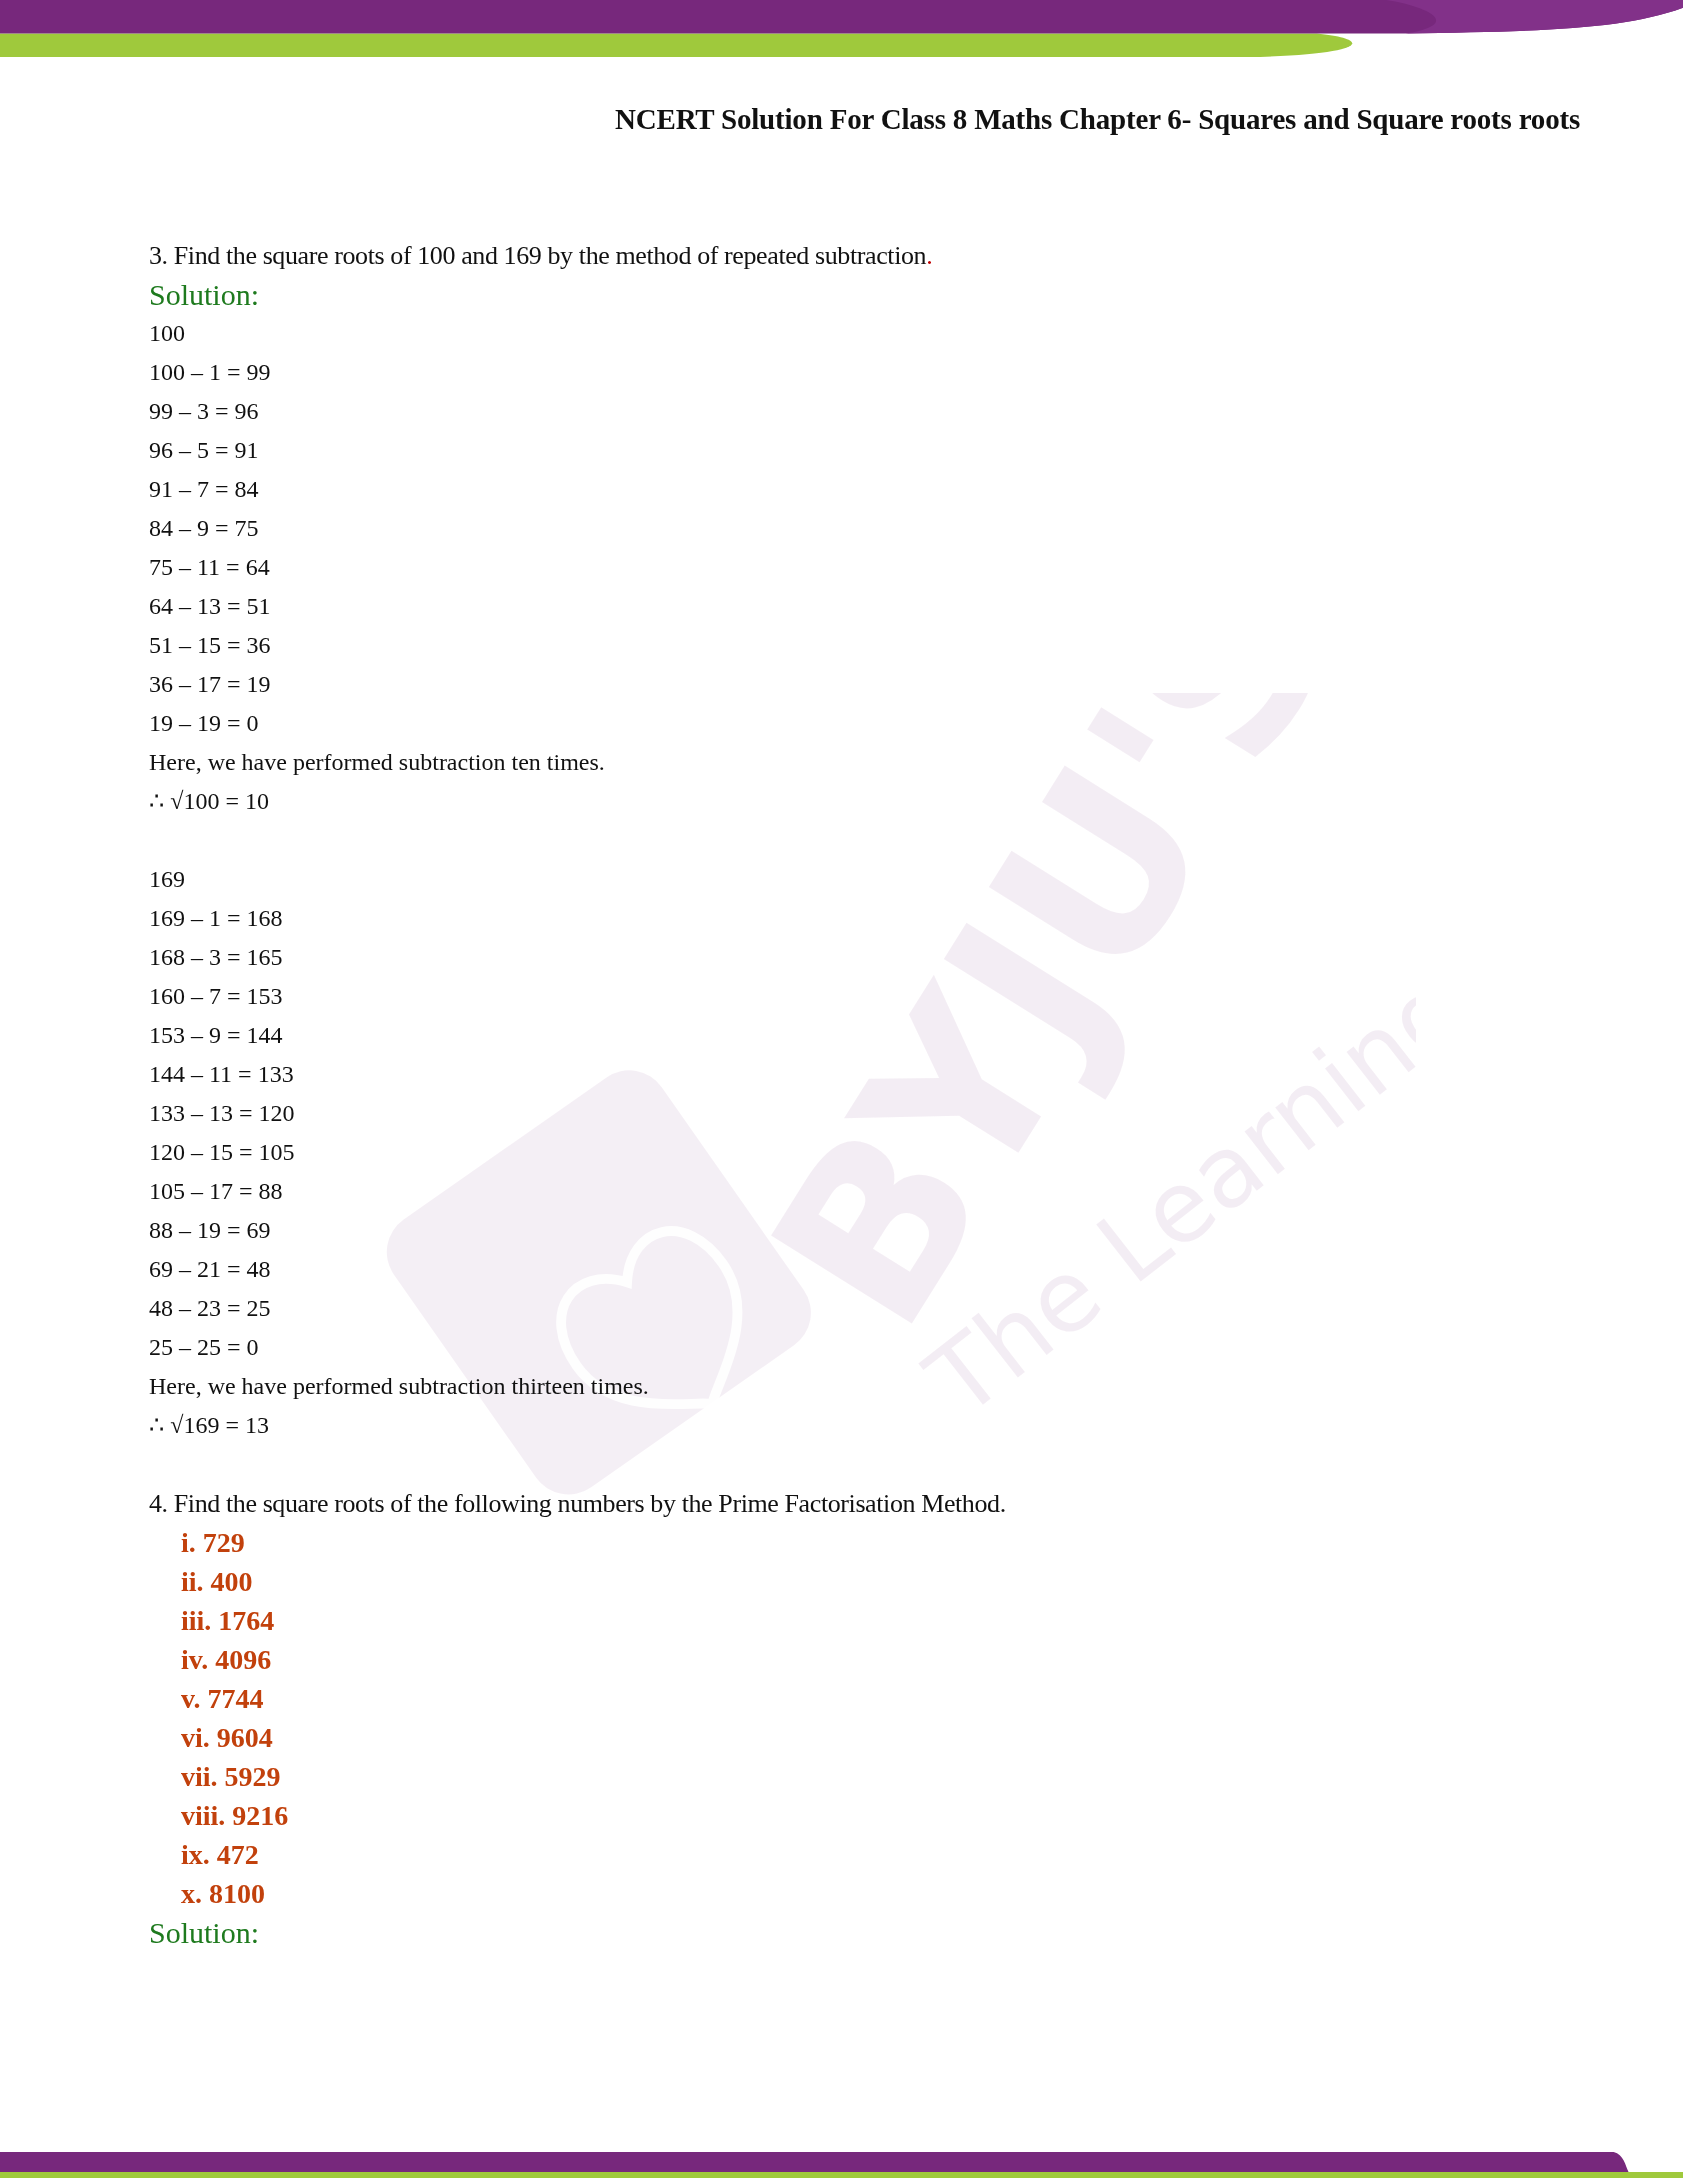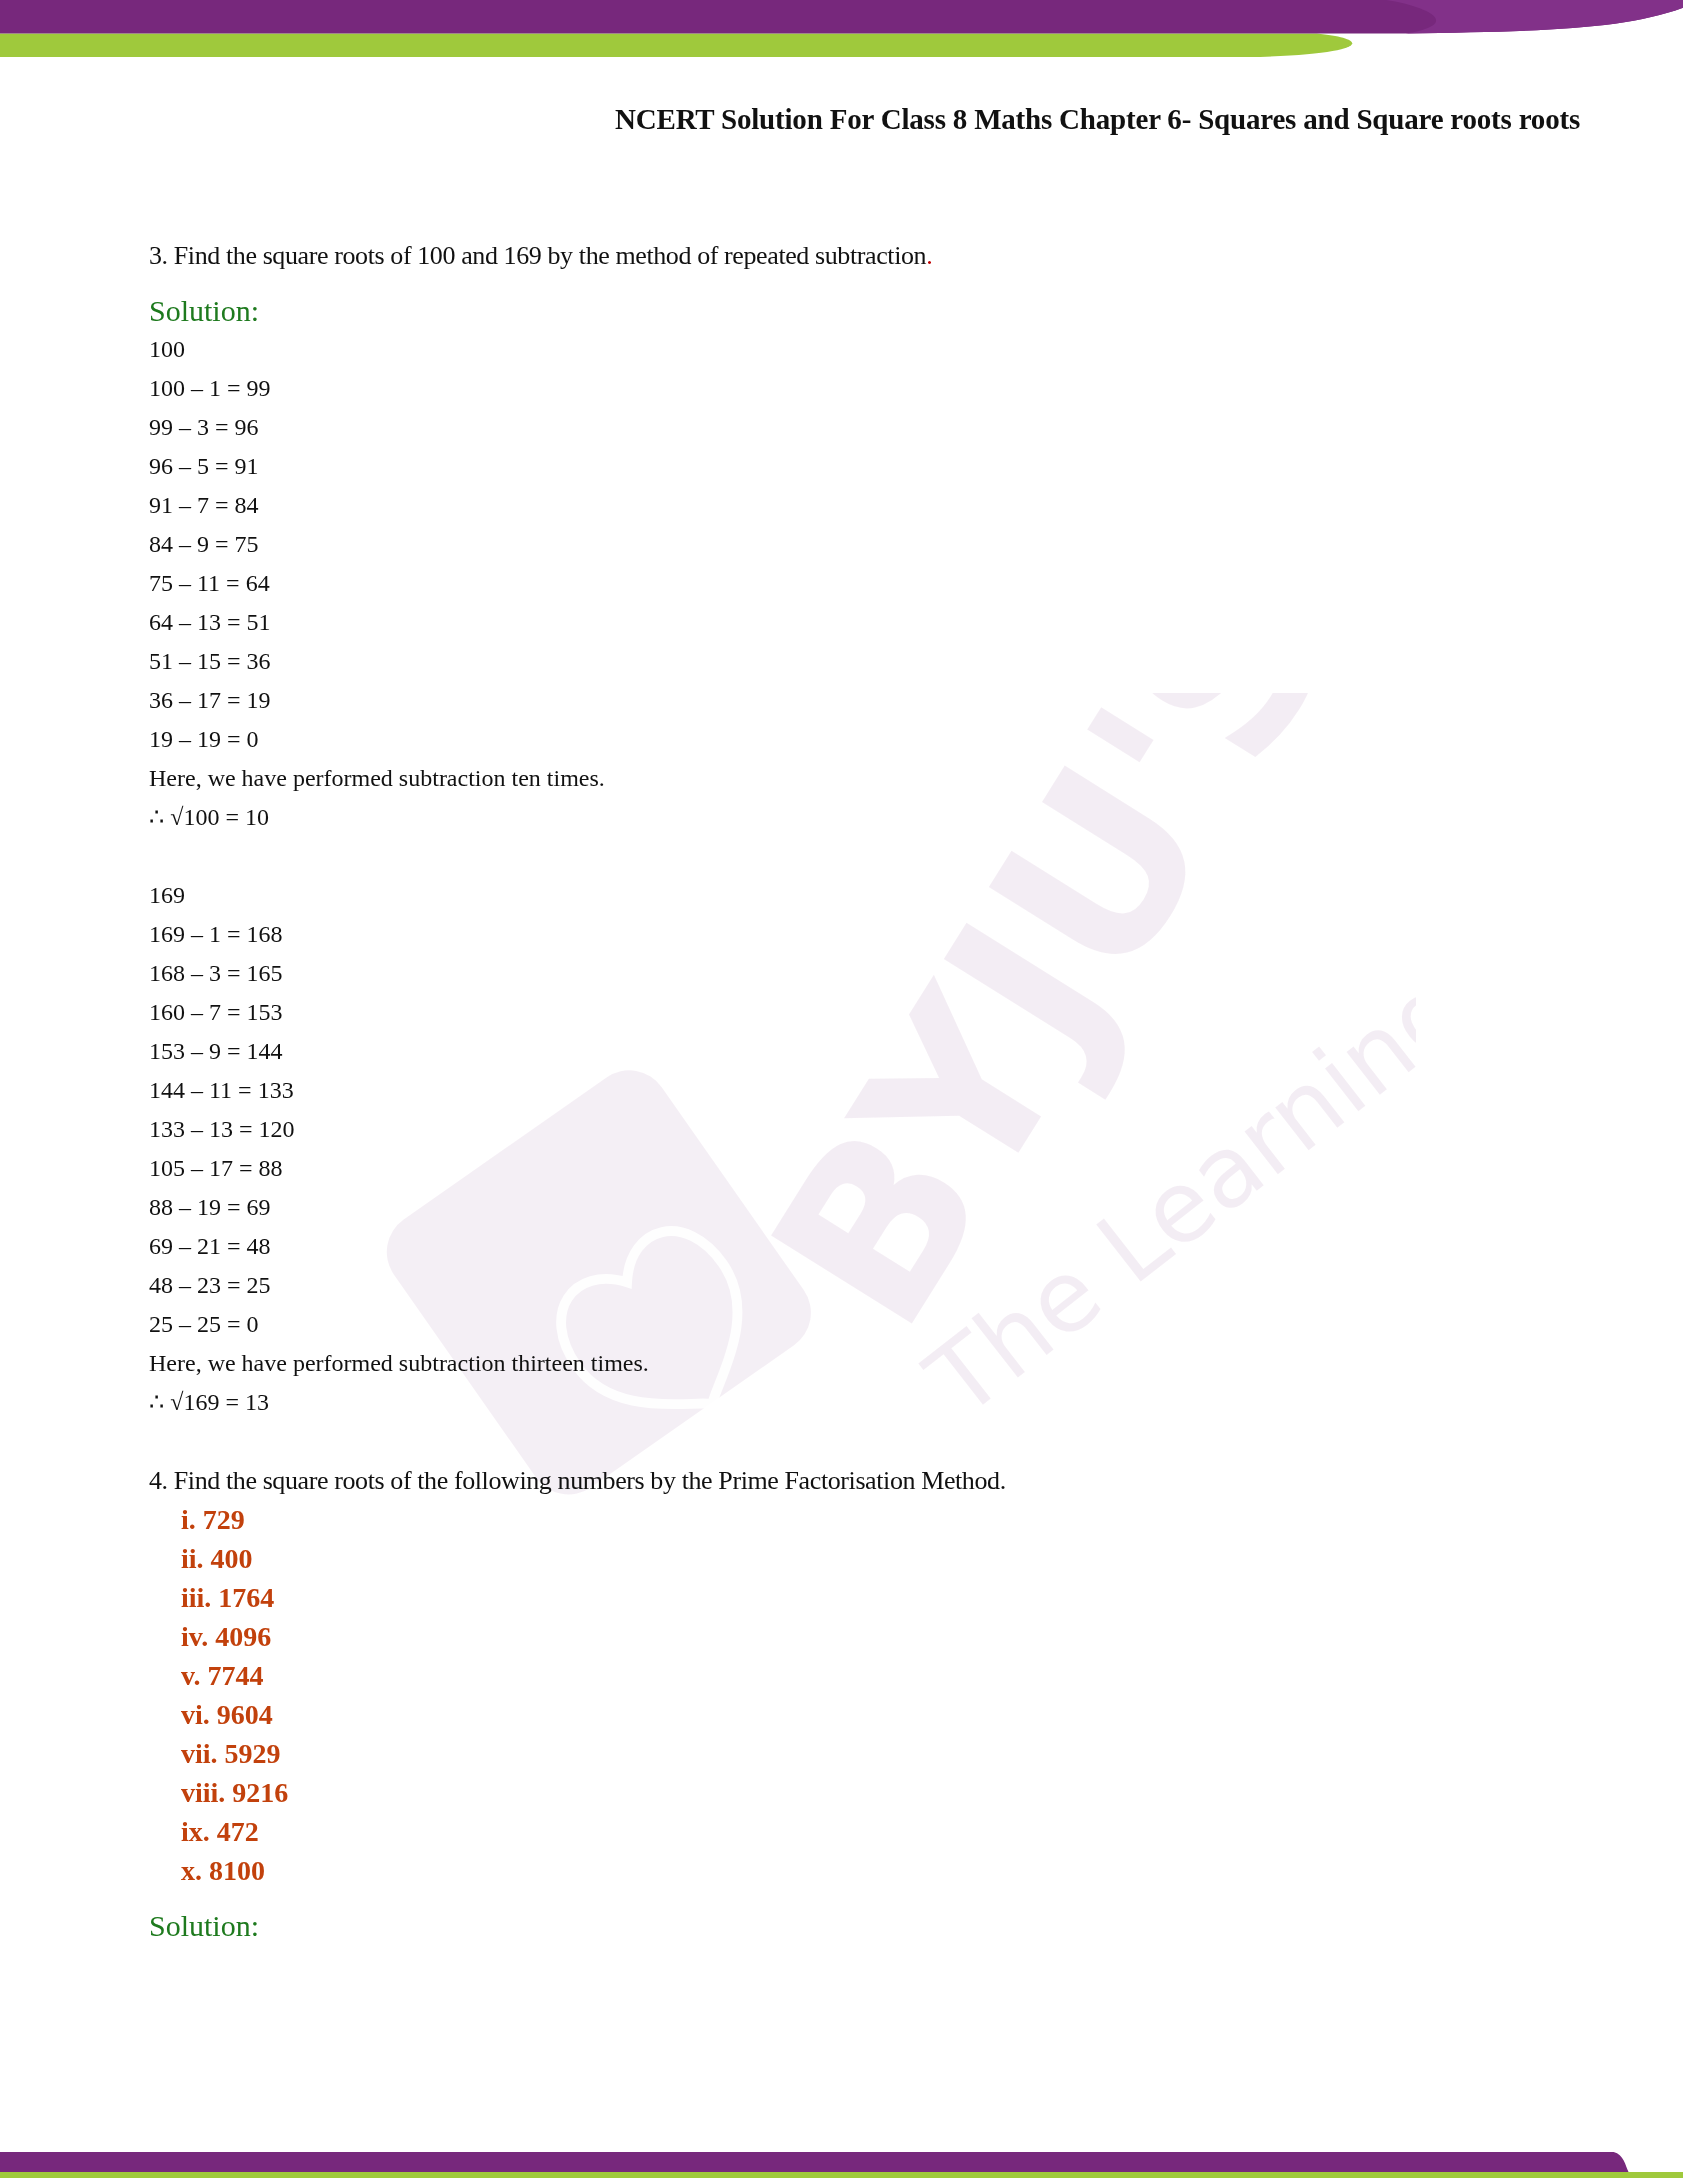--- a/index.html
+++ b/index.html
@@ -14,21 +14,21 @@
       font-family: "Liberation Serif", serif; font-weight: bold; font-size: 29px;
       color: #111; letter-spacing: -0.2px; white-space: nowrap;
     }
     .watermark { position: absolute; left: 376px; top: 693px; width: 1040px; height: 842px; pointer-events: none; }
     .content { position: absolute; left: 149px; top: 236px; width: 1406px; }
     .q {
       font-family: "Liberation Serif", serif; font-weight: normal; font-size: 26px;
       line-height: 39px; color: #111; letter-spacing: -0.4px; white-space: nowrap;
     }
     .q .dot { color: #c00000; }
-    .sol { font-family: "Liberation Serif", serif; font-size: 30px; line-height: 39px; color: #1e7a1e; margin-top: 16px; }
+    .sol { font-family: "Liberation Serif", serif; font-size: 30px; line-height: 39px; color: #1e7a1e; }
     .line { font-family: "Liberation Serif", serif; font-size: 24px; line-height: 39px; color: #111; white-space: nowrap; }
     .item { font-family: "Liberation Serif", serif; font-weight: bold; font-size: 28px; line-height: 39px; color: #c2410c; margin-left: 32px; }
     .gap { height: 39px; }
     .list, .block { margin: 0; padding: 0; }
   </style>
 </head>
 <body>
 
 <svg class="top-band" viewBox="0 0 1700 60" preserveAspectRatio="none">
   <path d="M0,34 L1330,34 C1390,40 1380,56 1260,58 L0,58 Z" fill="#9fc93c"></path>
@@ -73,20 +73,21 @@
   <div class="gap"></div>
 
   <div class="block">
     <div class="line">169</div>
     <div class="line">169 – 1 = 168</div>
     <div class="line">168 – 3 = 165</div>
     <div class="line">160 – 7 = 153</div>
     <div class="line">153 – 9 = 144</div>
     <div class="line">144 – 11 = 133</div>
     <div class="line">133 – 13 = 120</div>
+    <div class="line">120 – 15 = 105</div>
     <div class="line">105 – 17 = 88</div>
     <div class="line">88 – 19 = 69</div>
     <div class="line">69 – 21 = 48</div>
     <div class="line">48 – 23 = 25</div>
     <div class="line">25 – 25 = 0</div>
     <div class="line">Here, we have performed subtraction thirteen times.</div>
     <div class="line">∴ √169 = 13</div>
   </div>
 
   <div class="gap"></div>

